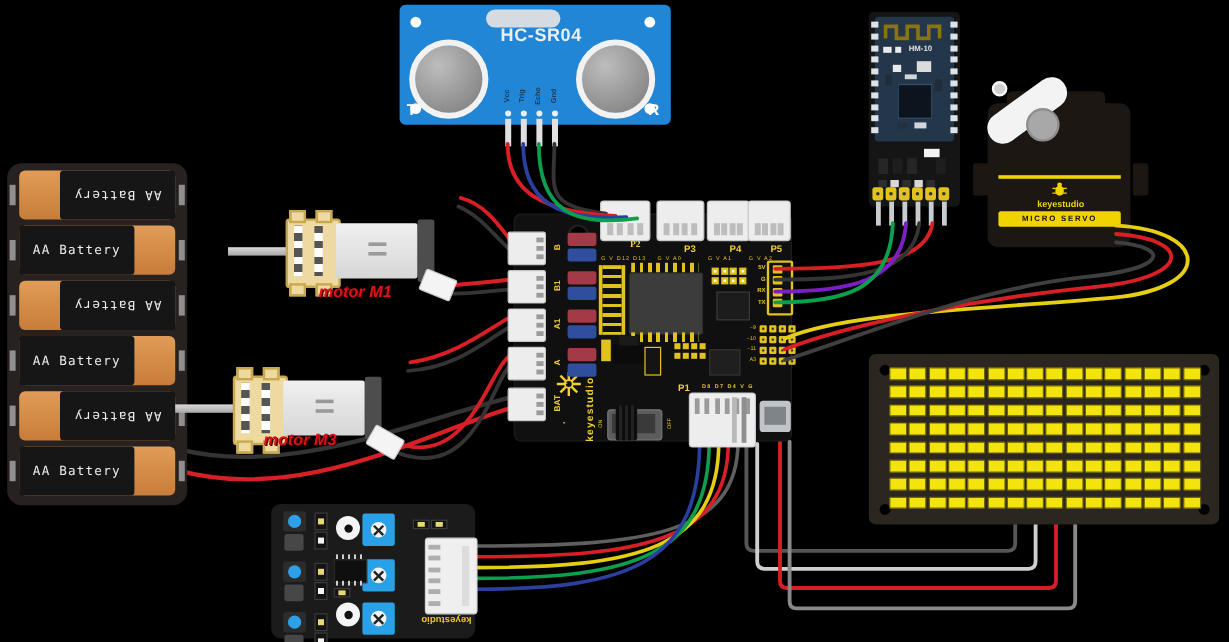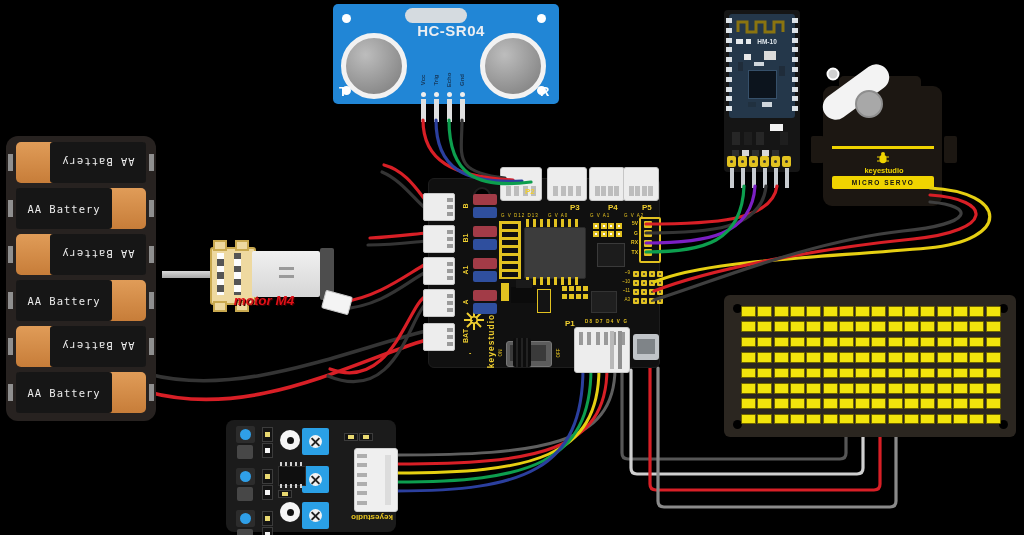--- a/index.html
+++ b/index.html
@@ -254,21 +254,21 @@
         <div class="a" style="left: 45.5px; top: 4px; width: 4px; height: 13px; background: rgb(154, 154, 154);"></div>
       </div>
     <div class="a" style="left:204px;top:155px;width:26px;height:26px;background:#c0c4c8;border-radius:3px;"></div>
     <div class="a" style="left:208px;top:160px;width:18px;height:15px;background:#7f8488;"></div>
   <div class="a" style="left: 71px; top: -12px; width: 40px; height: 32px; background: rgb(237, 237, 237); border: 1px solid rgb(198, 198, 198); border-radius: 3px;">
         <div class="a" style="left: 5px; top: 18px; width: 5px; height: 10px; background: rgb(189, 189, 189);"></div>
         <div class="a" style="left: 13.3333px; top: 18px; width: 5px; height: 10px; background: rgb(189, 189, 189);"></div>
         <div class="a" style="left: 21.6667px; top: 18px; width: 5px; height: 10px; background: rgb(189, 189, 189);"></div>
         <div class="a" style="left: 30px; top: 18px; width: 5px; height: 10px; background: rgb(189, 189, 189);"></div>
       </div>
-      <div class="a" style="left: 96px; top: 8px; font-size: 8px; font-weight: bold; color: rgb(240, 207, 48);">P2</div>
+      <div class="a" style="left: 96px; top: 20px; font-size: 8px; font-weight: bold; color: rgb(240, 207, 48); font-family: Liberation Serif, serif;">P2</div>
       <div class="a" style="left: 72px; top: 34px; width: 48px; font-size: 4.5px; color: rgb(232, 197, 32); letter-spacing: 1px; white-space: nowrap;">G V D12 D13</div>
       <div class="a" style="left: 118px; top: -12px; width: 38px; height: 32px; background: rgb(237, 237, 237); border: 1px solid rgb(198, 198, 198); border-radius: 3px;">
         <div class="a" style="left: 5px; top: 18px; width: 5px; height: 10px; background: rgb(189, 189, 189);"></div>
         <div class="a" style="left: 12.6667px; top: 18px; width: 5px; height: 10px; background: rgb(189, 189, 189);"></div>
         <div class="a" style="left: 20.3333px; top: 18px; width: 5px; height: 10px; background: rgb(189, 189, 189);"></div>
         <div class="a" style="left: 28px; top: 18px; width: 5px; height: 10px; background: rgb(189, 189, 189);"></div>
       </div>
       <div class="a" style="left: 141px; top: 24px; font-size: 8px; font-weight: bold; color: rgb(240, 207, 48);">P3</div>
       <div class="a" style="left: 119px; top: 34px; width: 46px; font-size: 4.5px; color: rgb(232, 197, 32); letter-spacing: 1px; white-space: nowrap;">G V A0</div>
       <div class="a" style="left: 160px; top: -12px; width: 34px; height: 32px; background: rgb(237, 237, 237); border: 1px solid rgb(198, 198, 198); border-radius: 3px;">
@@ -641,31 +641,49 @@
       <div class="a" style="left: 128px; top: 28px; width: 42px; height: 62px; background: rgb(239, 239, 239); border: 1px solid rgb(207, 207, 207); border-radius: 3px;">
         <div class="a" style="left: 2px; top: 5px; width: 10px; height: 4px; background: rgb(174, 174, 174);"></div>
         <div class="a" style="left: 2px; top: 14.3px; width: 10px; height: 4px; background: rgb(174, 174, 174);"></div>
         <div class="a" style="left: 2px; top: 23.6px; width: 10px; height: 4px; background: rgb(174, 174, 174);"></div>
         <div class="a" style="left: 2px; top: 32.9px; width: 10px; height: 4px; background: rgb(174, 174, 174);"></div>
         <div class="a" style="left: 2px; top: 42.2px; width: 10px; height: 4px; background: rgb(174, 174, 174);"></div>
         <div class="a" style="left: 2px; top: 51.5px; width: 10px; height: 4px; background: rgb(174, 174, 174);"></div>
         <div class="a" style="left: 30px; top: 6px; width: 6px; height: 50px; background: rgb(220, 220, 220);"></div>
       </div>
     </div>
-    <div class="a" style="left: 162px; top: 245px; width: 200px; height: 86px; z-index: 2;">
+    <div class="a" style="left: 190px; top: 180px; width: 200px; height: 86px; z-index: 2;">
       <div class="a" style="left: 0px; top: 26px; width: 52px; height: 7px; background: linear-gradient(rgb(217, 217, 217), rgb(168, 168, 168));"></div>
       <div class="a" style="left: 48px; top: 2px; width: 42px; height: 54px; background: rgb(238, 217, 160); border: 2px solid rgb(201, 169, 79); border-radius: 3px;">
         <div class="a" style="left: 5px; top: 4px; width: 7px; height: 42px; background: repeating-linear-gradient(rgb(253, 253, 253) 0px, rgb(253, 253, 253) 6px, rgb(85, 85, 85) 6px, rgb(85, 85, 85) 13px);"></div>
         <div class="a" style="left: 22px; top: 4px; width: 7px; height: 42px; background: repeating-linear-gradient(rgb(85, 85, 85) 0px, rgb(85, 85, 85) 6px, rgb(253, 253, 253) 6px, rgb(253, 253, 253) 13px);"></div>
         <div class="a" style="left: 1px; top: -9px; width: 10px; height: 7px; background: rgb(238, 217, 160); border: 2px solid rgb(201, 169, 79);"></div>
         <div class="a" style="left: 23px; top: -9px; width: 10px; height: 7px; background: rgb(238, 217, 160); border: 2px solid rgb(201, 169, 79);"></div>
         <div class="a" style="left: 1px; top: 52px; width: 10px; height: 7px; background: rgb(238, 217, 160); border: 2px solid rgb(201, 169, 79);"></div>
         <div class="a" style="left: 23px; top: 52px; width: 10px; height: 7px; background: rgb(238, 217, 160); border: 2px solid rgb(201, 169, 79);"></div>
       </div>
       <div class="a" style="left: 90px; top: 6px; width: 68px; height: 46px; background: linear-gradient(rgb(240, 240, 240), rgb(214, 214, 214)); border-radius: 2px;">
         <div class="a" style="left: 27px; top: 16px; width: 15px; height: 2.5px; background: rgb(154, 154, 154);"></div>
         <div class="a" style="left: 27px; top: 24px; width: 15px; height: 2.5px; background: rgb(154, 154, 154);"></div>
       </div>
       <div class="a" style="left: 158px; top: 3px; width: 14px; height: 52px; background: rgb(77, 77, 77); border-radius: 2px;"></div>
-      <div class="a" style="left: 161px; top: 48px; width: 26px; height: 17px; background: rgb(244, 244, 244); border: 1px solid rgb(204, 204, 204); border-radius: 2px; transform: rotate(15deg);"></div>
-      <div class="a" style="left: 102px; top: 55px; color: rgb(224, 16, 24); font-size: 13.5px; font-weight: bold; font-style: italic; white-space: nowrap; text-shadow: rgb(61, 0, 0) 1px 1px 0px; transform: translate(-50%, -50%);">motor M4</div>
+      <div class="a" style="left: 161px; top: 48px; width: 26px; height: 17px; background: rgb(244, 244, 244); border: 1px solid rgb(204, 204, 204); border-radius: 2px; transform: rotate(22deg);"></div>
+      <div class="a" style="left: 106px; top: 63px; color: rgb(224, 16, 24); font-size: 13.5px; font-weight: bold; font-style: italic; white-space: nowrap; text-shadow: rgb(61, 0, 0) 1px 1px 0px; transform: translate(-50%, -50%);">motor M1</div>
+    </div>
+    <div class="a" style="left: 146px; top: 311px; width: 200px; height: 86px; z-index: 2;">
+      <div class="a" style="left: 0px; top: 26px; width: 52px; height: 7px; background: linear-gradient(rgb(217, 217, 217), rgb(168, 168, 168));"></div>
+      <div class="a" style="left: 48px; top: 2px; width: 42px; height: 54px; background: rgb(238, 217, 160); border: 2px solid rgb(201, 169, 79); border-radius: 3px;">
+        <div class="a" style="left: 5px; top: 4px; width: 7px; height: 42px; background: repeating-linear-gradient(rgb(253, 253, 253) 0px, rgb(253, 253, 253) 6px, rgb(85, 85, 85) 6px, rgb(85, 85, 85) 13px);"></div>
+        <div class="a" style="left: 22px; top: 4px; width: 7px; height: 42px; background: repeating-linear-gradient(rgb(85, 85, 85) 0px, rgb(85, 85, 85) 6px, rgb(253, 253, 253) 6px, rgb(253, 253, 253) 13px);"></div>
+        <div class="a" style="left: 1px; top: -9px; width: 10px; height: 7px; background: rgb(238, 217, 160); border: 2px solid rgb(201, 169, 79);"></div>
+        <div class="a" style="left: 23px; top: -9px; width: 10px; height: 7px; background: rgb(238, 217, 160); border: 2px solid rgb(201, 169, 79);"></div>
+        <div class="a" style="left: 1px; top: 52px; width: 10px; height: 7px; background: rgb(238, 217, 160); border: 2px solid rgb(201, 169, 79);"></div>
+        <div class="a" style="left: 23px; top: 52px; width: 10px; height: 7px; background: rgb(238, 217, 160); border: 2px solid rgb(201, 169, 79);"></div>
+      </div>
+      <div class="a" style="left: 90px; top: 6px; width: 68px; height: 46px; background: linear-gradient(rgb(240, 240, 240), rgb(214, 214, 214)); border-radius: 2px;">
+        <div class="a" style="left: 27px; top: 16px; width: 15px; height: 2.5px; background: rgb(154, 154, 154);"></div>
+        <div class="a" style="left: 27px; top: 24px; width: 15px; height: 2.5px; background: rgb(154, 154, 154);"></div>
+      </div>
+      <div class="a" style="left: 158px; top: 3px; width: 14px; height: 52px; background: rgb(77, 77, 77); border-radius: 2px;"></div>
+      <div class="a" style="left: 161px; top: 48px; width: 26px; height: 17px; background: rgb(244, 244, 244); border: 1px solid rgb(204, 204, 204); border-radius: 2px; transform: rotate(30deg);"></div>
+      <div class="a" style="left: 104px; top: 55px; color: rgb(224, 16, 24); font-size: 13.5px; font-weight: bold; font-style: italic; white-space: nowrap; text-shadow: rgb(61, 0, 0) 1px 1px 0px; transform: translate(-50%, -50%);">motor M3</div>
     </div>
   </div>
 
 </body></html>

